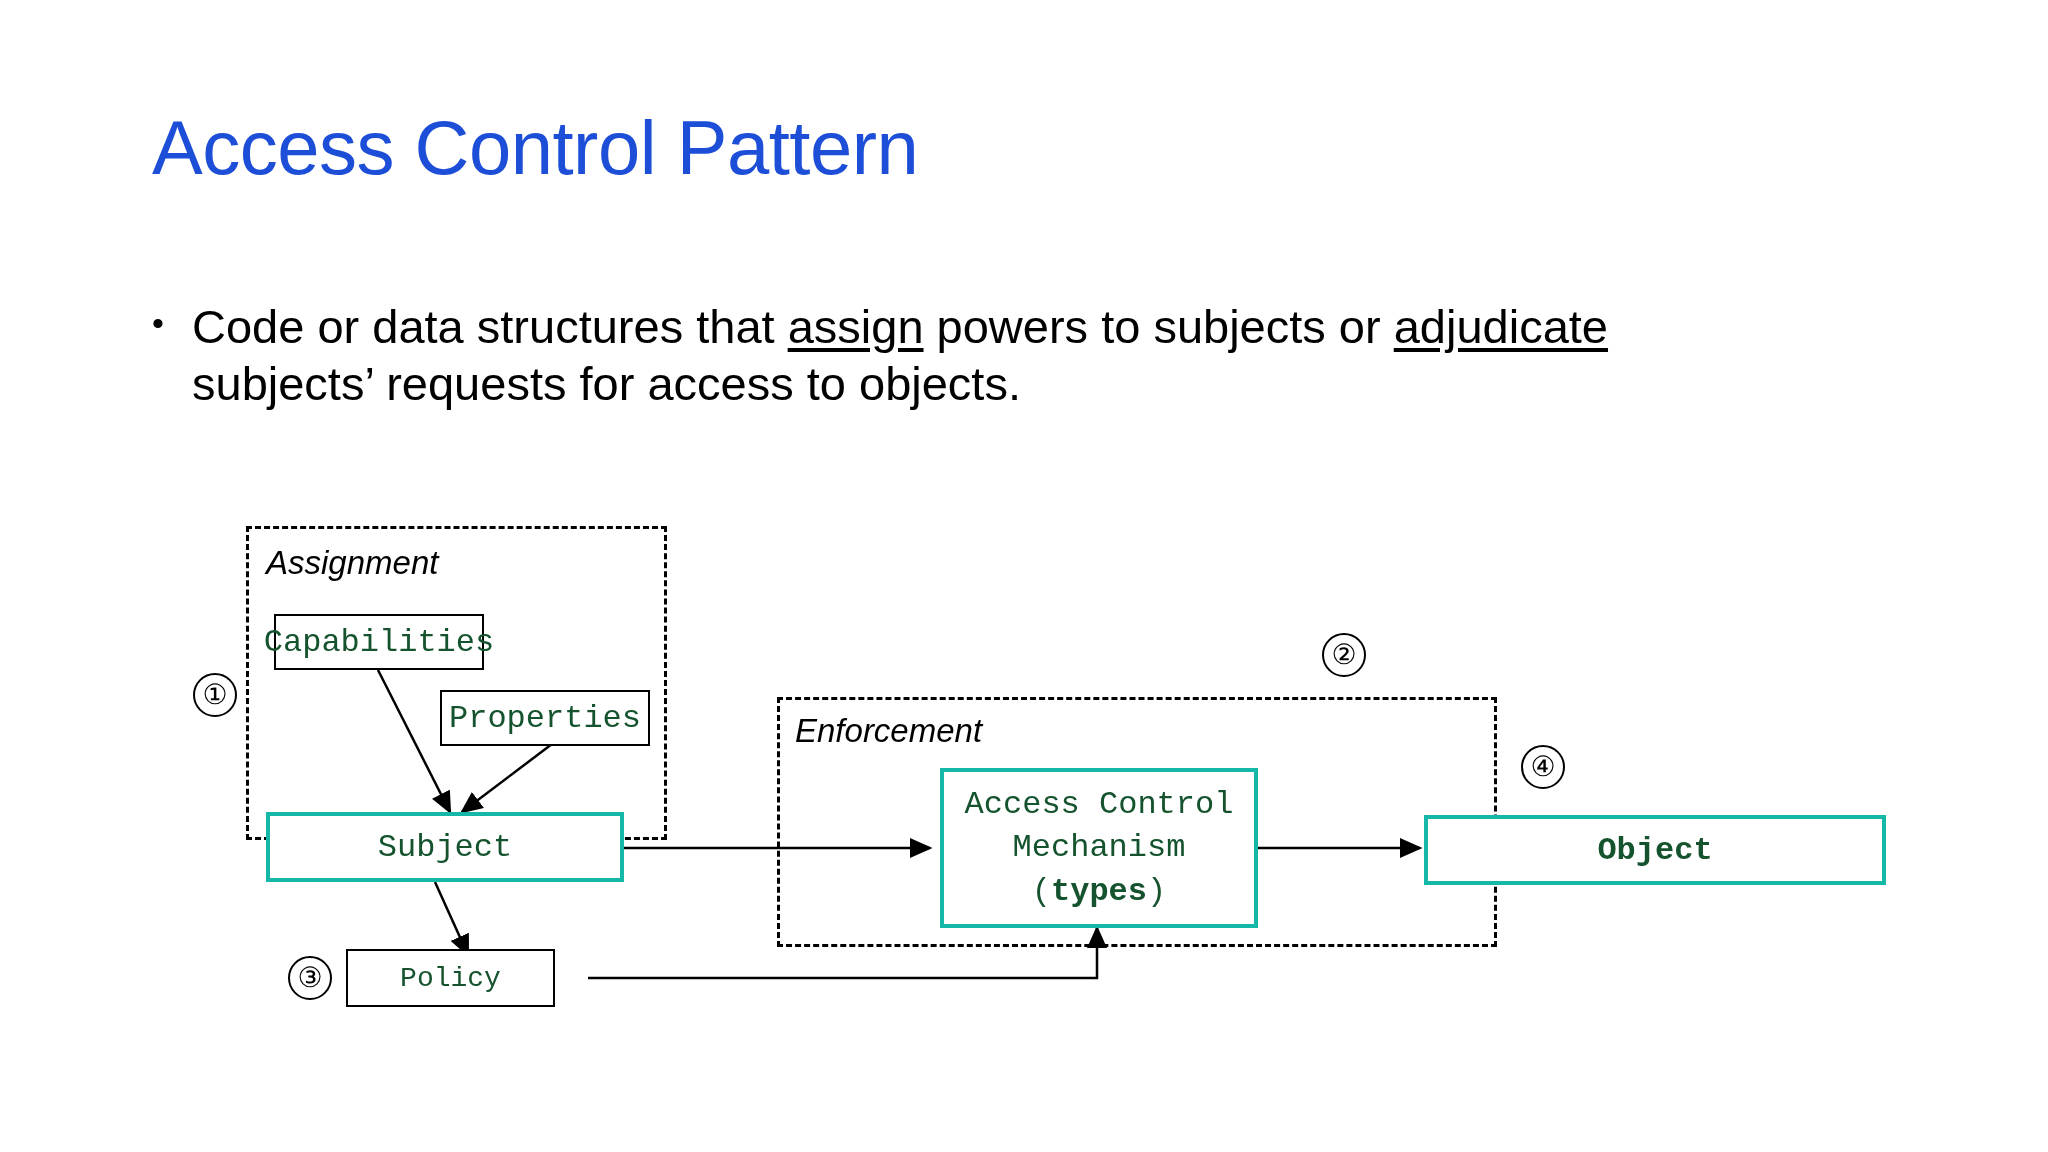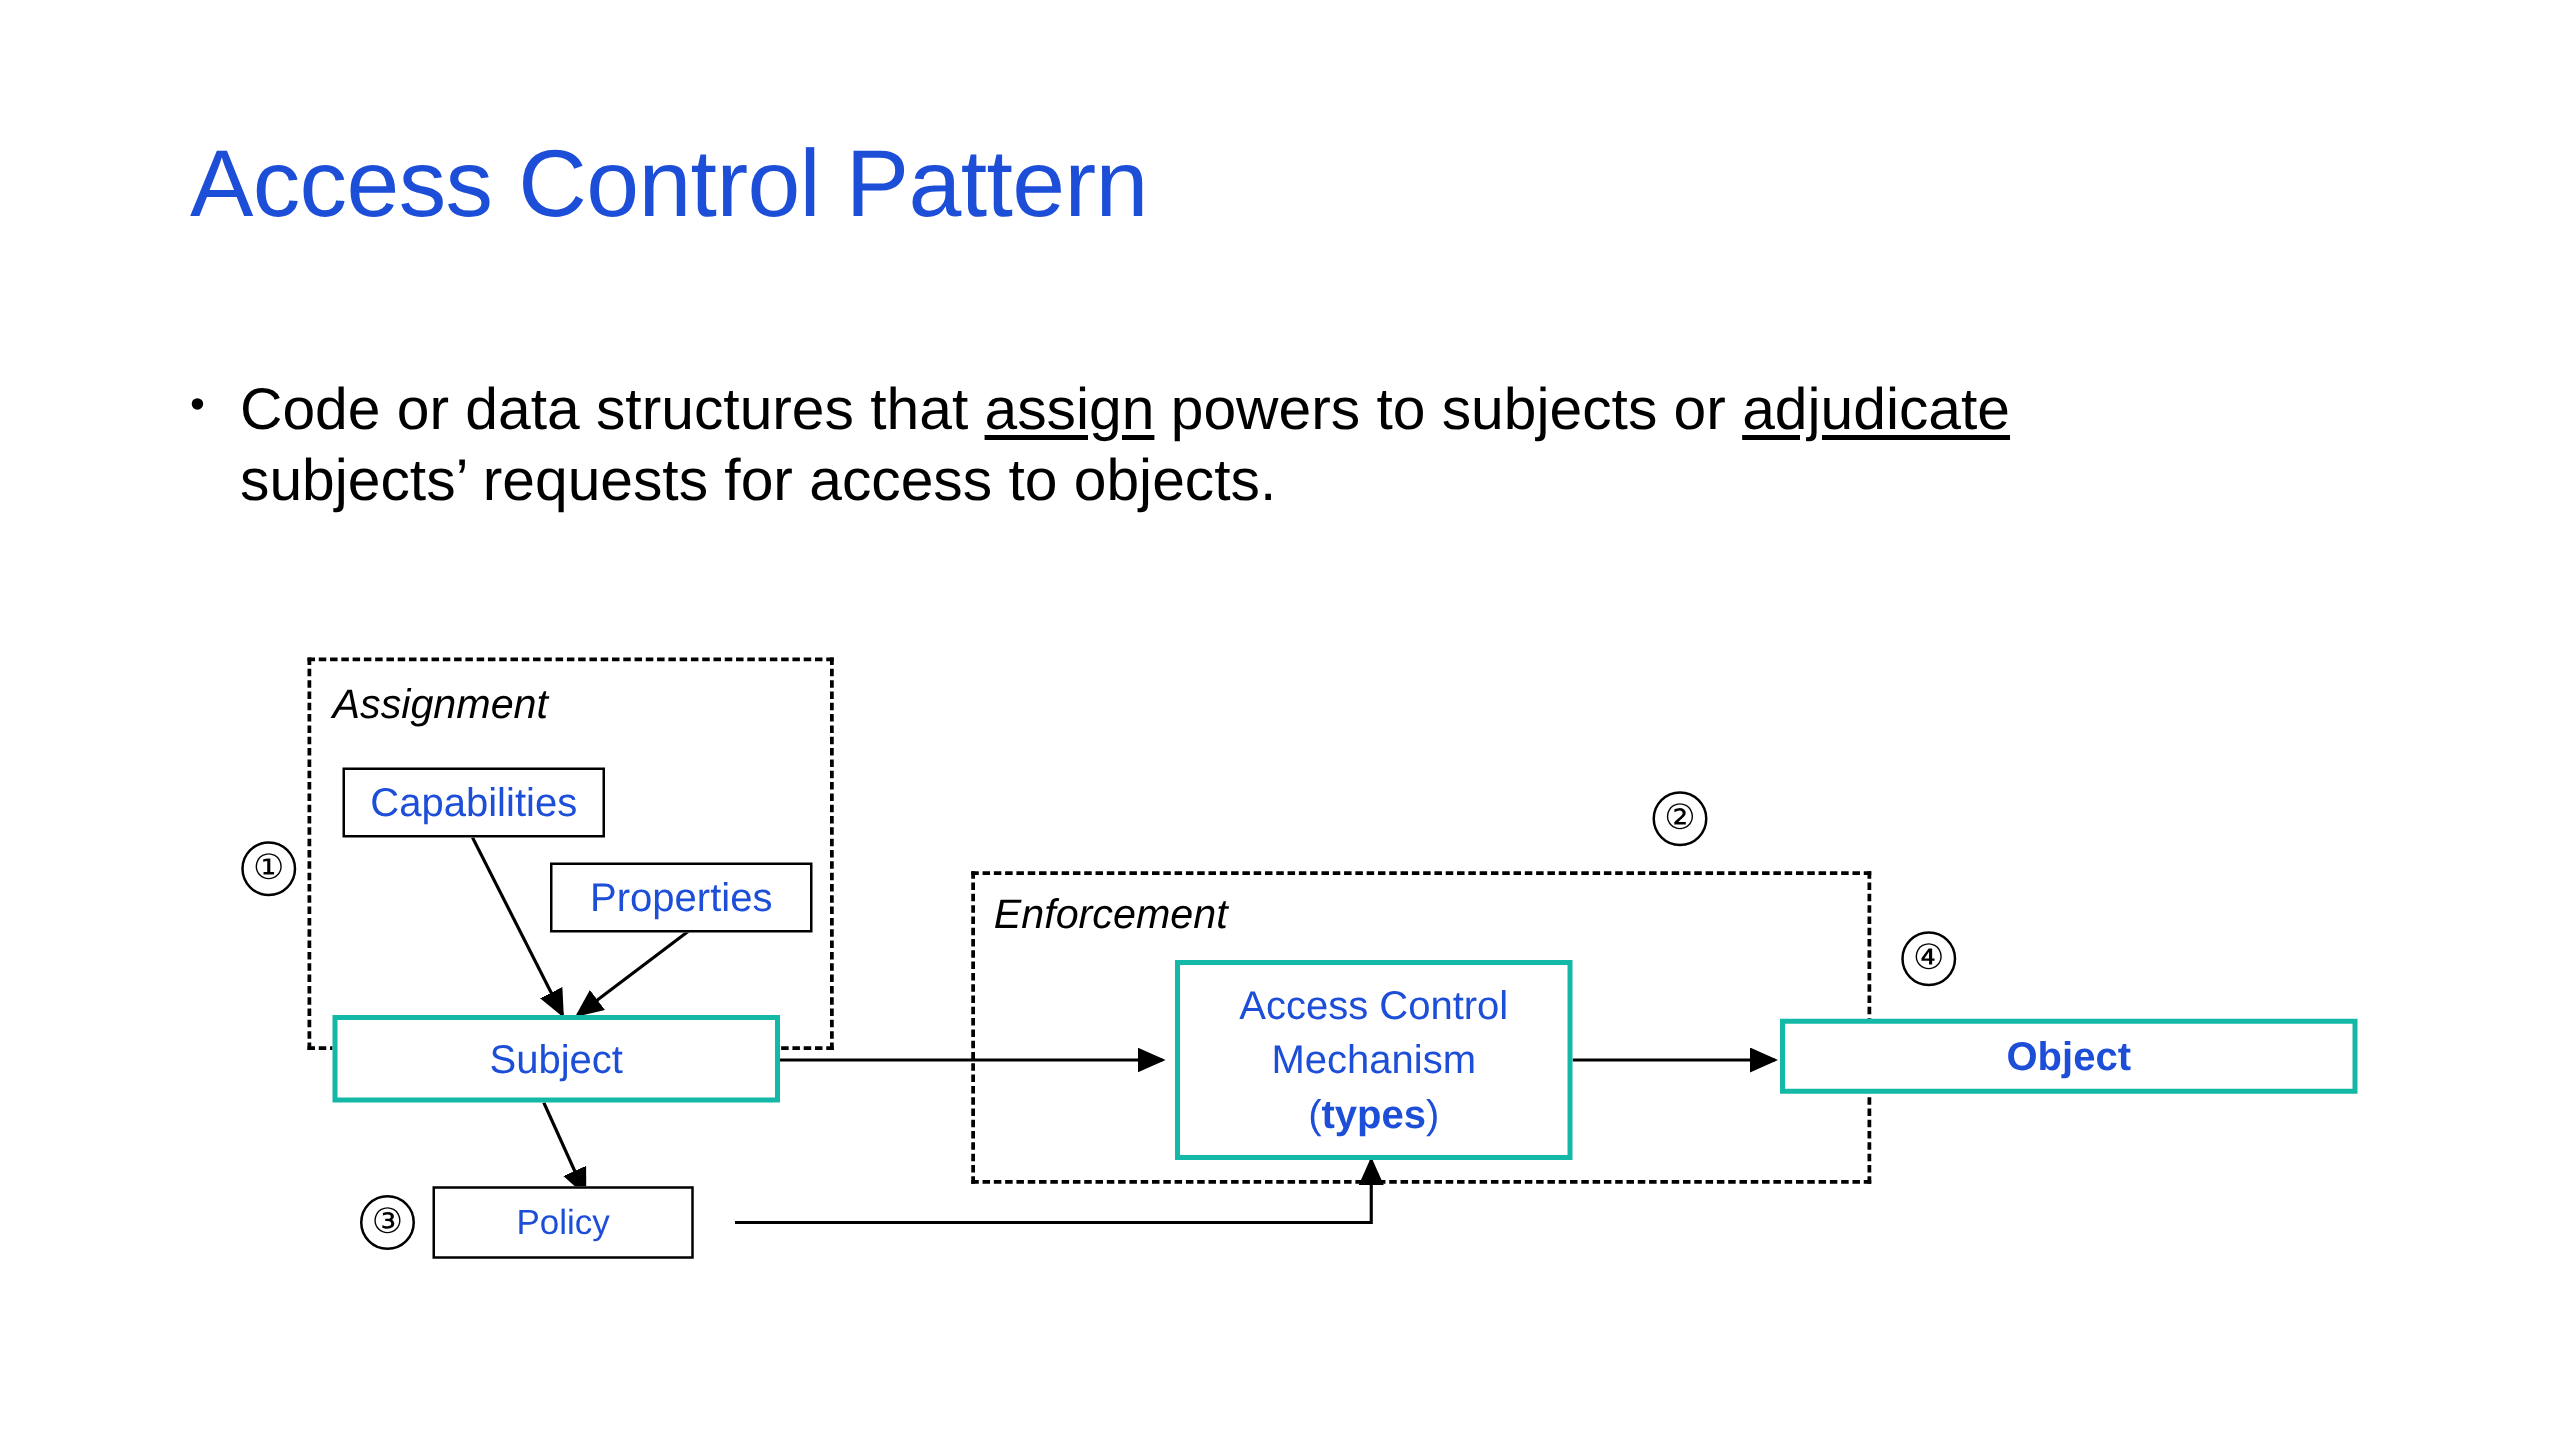--- a/index.html
+++ b/index.html
@@ -66,22 +66,22 @@
     padding-left: 35px;
   }
   #diagram .node {
     position: absolute;
     box-sizing: border-box;
     background: #ffffff;
     display: flex;
     align-items: center;
     justify-content: center;
     text-align: right;
-    font-family: Liberation Sans, sans-serif;
-    color: #1d4ed8;
+    font-family: Liberation Mono, monospace;
+    color: #14532d;
   }
   .thin-box { border: 2px solid #000; }
   .thick-box { border: 4px solid #14b8a6; }
 
   .group-box {
     position: absolute;
     box-sizing: border-box;
     border: 3px dashed #000;
     background: transparent;
   }
@@ -169,20 +169,20 @@
   <div class="node thick-box" style="left:266px; top:812px; width:358px; height:70px; font-size:32px;">Subject</div>
 
   <div class="node thin-box" style="left:346px; top:949px; width:209px; height:58px; font-size:28px;">Policy</div>
 
   <div class="node thick-box" style="left:940px; top:768px; width:318px; height:160px; font-size:32px; flex-direction:column; line-height:1.35;">
     <span class="label-line">Access Control</span>
     <span class="label-line">Mechanism</span>
     <span class="label-line"><span>(</span><span class="bold">types</span><span>)</span></span>
   </div>
 
-  <div class="node thick-box bold" style="left:1424px; top:815px; width:462px; height:60px; font-size:32px; font-weight:700;">Object</div>
+  <div class="node thick-box bold" style="left:1424px; top:815px; width:462px; height:70px; font-size:32px; font-weight:700;">Object</div>
 
   <div class="marker" style="left:193px; top:673px;">①</div>
   <div class="marker" style="left:1322px; top:633px;">②</div>
   <div class="marker" style="left:288px; top:956px;">③</div>
   <div class="marker" style="left:1521px; top:745px;">④</div>
 
 </div>
 
 </body></html>

